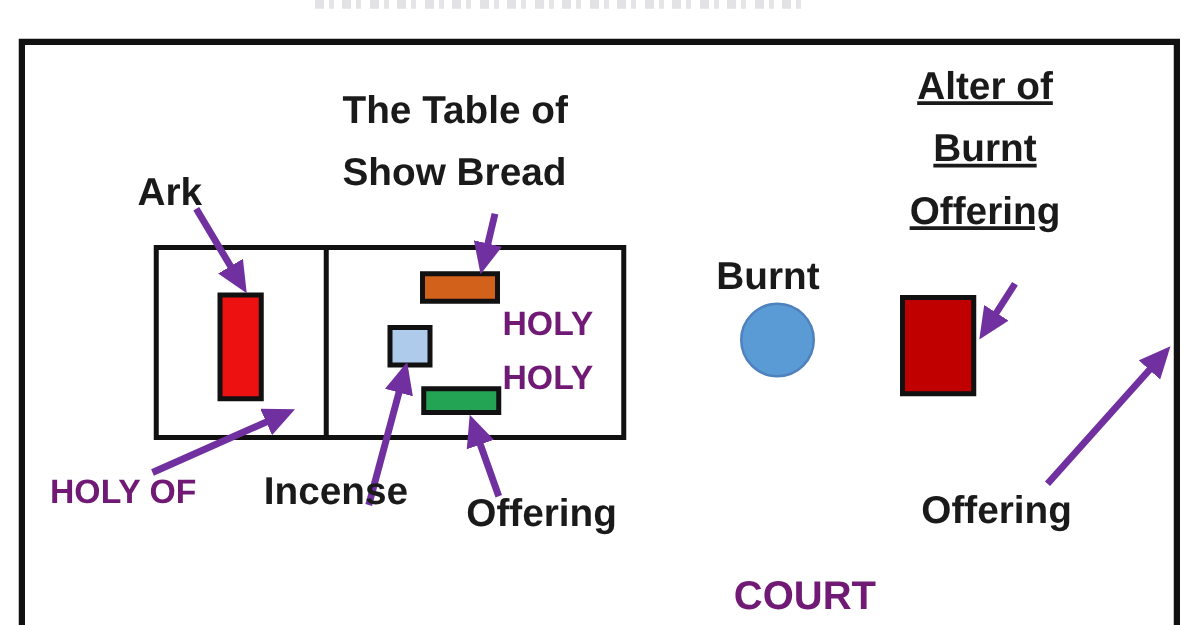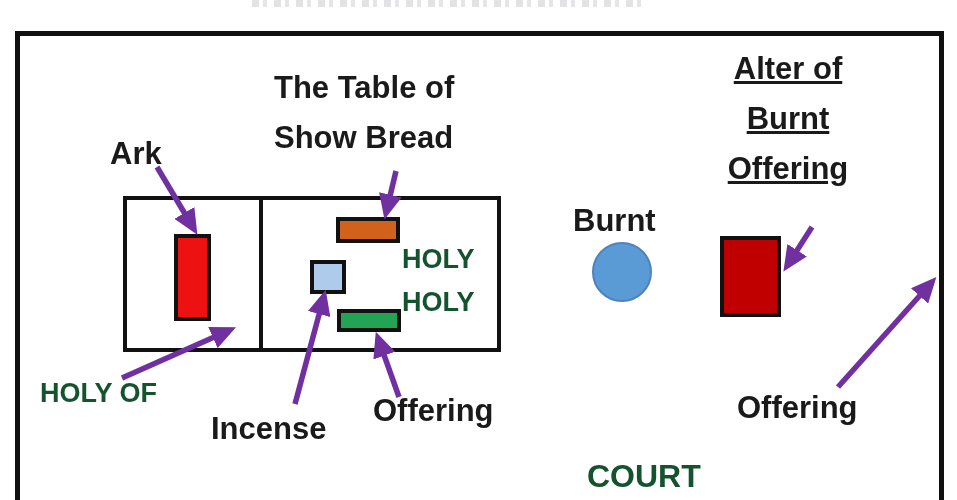--- a/index.html
+++ b/index.html
@@ -30,21 +30,21 @@
     left:252px;top:0;width:392px;height:7px;
     background:repeating-linear-gradient(90deg,
       rgba(140,140,150,.45) 0 7px, rgba(255,255,255,0) 7px 11px,
       rgba(120,120,130,.35) 11px 15px, rgba(255,255,255,0) 15px 22px);
     opacity:.55;
   }
   
   #shape-layer{left:0;top:0;width:957px;height:500px;pointer-events:none;}
   
   .lbl{color:#1a1a1a;font-weight:bold;font-size:31px;line-height:50px;white-space:nowrap;}
-  .plbl{color:#14532d;font-weight:bold;font-size:27px;line-height:43px;white-space:nowrap;}
+  .plbl{color:#701a75;font-weight:bold;font-size:27px;line-height:43px;white-space:nowrap;}
 </style>
 </head>
 <body>
 
 <div id="canvas">
 
   <div class="abs" id="title-remnant"></div>
 
   <div class="abs" id="outer-court"></div>
   <div class="abs" id="tent"></div>
@@ -83,21 +83,21 @@
   </div>
 
   <div class="abs lbl" style="left:688px;top:44px;width:200px;text-align:center;text-decoration:underline;">
     <div>Alter of</div>
     <div>Burnt</div>
     <div>Offering</div>
   </div>
 
   <div class="abs lbl" style="left:573px;top:196px;">Burnt</div>
 
-  <div class="abs lbl" style="left:211px;top:404px;">
+  <div class="abs lbl" style="left:211px;top:368px;">
     <div>Incense</div>
   </div>
 
   <div class="abs lbl" style="left:373px;top:386px;">Offering</div>
 
   <div class="abs lbl" style="left:737px;top:383px;">Offering</div>
 
   <div class="abs plbl" style="left:402px;top:238px;">
     <div>HOLY</div>
     <div>HOLY</div>

